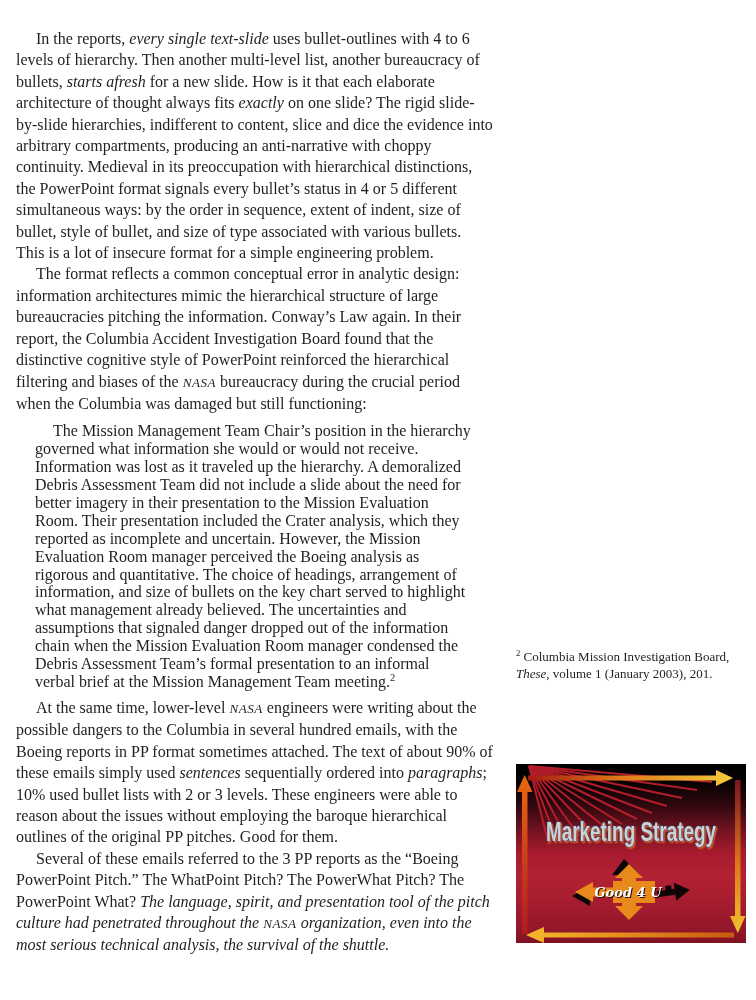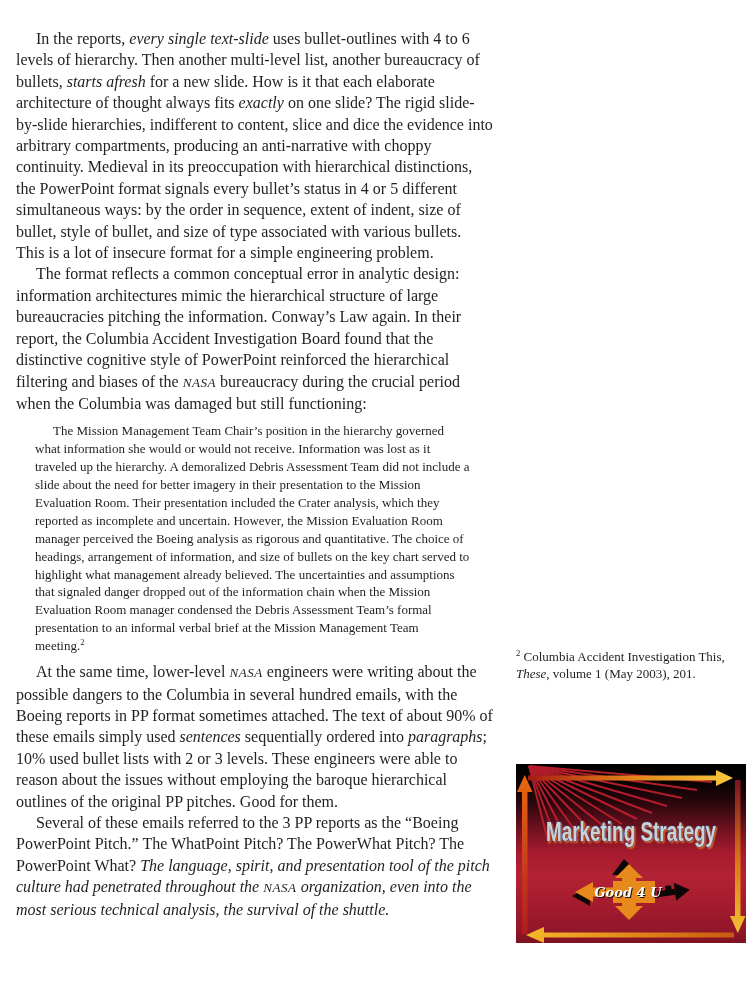--- a/index.html
+++ b/index.html
@@ -8,21 +8,21 @@
     font-family:"Liberation Serif","DejaVu Serif",serif;color:#1f1f1f;
     overflow:hidden;
   }
   .main-col{
     position:absolute;left:16px;top:28px;width:477px;
     font-size:16px;line-height:21.4px;text-align:left;
   }
   .main-col p{margin:0;text-indent:20px;}
   .body-quote{
     margin:8px 12px 6px 19px;width:436px;
-    font-size:13px;line-height:17.9px;text-indent:18px;
+    font-size:16px;line-height:17.9px;text-indent:18px;
   }
   .it{font-style:italic;}
   .sc{font-size:0.82em;letter-spacing:0.04em;font-style:italic;}
   sup{font-size:0.66em;vertical-align:super;line-height:0;}
   .sidenote{
     position:absolute;left:516px;top:649px;width:236px;
     font-size:13px;line-height:16.8px;
   }
   .slide-figure{
     position:absolute;left:516px;top:764px;width:276px;height:179px;margin:0;
@@ -35,21 +35,21 @@
 <main>
 
   <section class="main-col">
     <p><span>In the reports, </span><span class="it">every single text-slide</span><span> uses bullet-outlines with 4 to 6 levels of hierarchy. Then another multi-level list, another bureaucracy of bullets, </span><span class="it">starts afresh</span><span> for a new slide. How is it that each elaborate architecture of thought always fits </span><span class="it">exactly</span><span> on one slide? The rigid slide-by-slide hierarchies, indifferent to content, slice and dice the evidence into arbitrary compartments, producing an anti-narrative with choppy continuity. Medieval in its preoccupation with hierarchical distinctions, the PowerPoint format signals every bullet’s status in 4 or 5 different simultaneous ways: by the order in sequence, extent of indent, size of bullet, style of bullet, and size of type associated with various bullets. This is a lot of insecure format for a simple engineering problem.</span></p>
     <p><span>The format reflects a common conceptual error in analytic design: information architectures mimic the hierarchical structure of large bureaucracies pitching the information. Conway’s Law again. In their report, the Columbia Accident Investigation Board found that the distinctive cognitive style of PowerPoint reinforced the hierarchical filtering and biases of the </span><span class="sc">NASA</span><span> bureaucracy during the crucial period when the Columbia was damaged but still functioning:</span></p>
     <blockquote class="body-quote"><span>The Mission Management Team Chair’s position in the hierarchy governed what information she would or would not receive. Information was lost as it traveled up the hierarchy. A demoralized Debris Assessment Team did not include a slide about the need for better imagery in their presentation to the Mission Evaluation Room. Their presentation included the Crater analysis, which they reported as incomplete and uncertain. However, the Mission Evaluation Room manager perceived the Boeing analysis as rigorous and quantitative. The choice of headings, arrangement of information, and size of bullets on the key chart served to highlight what management already believed. The uncertainties and assumptions that signaled danger dropped out of the information chain when the Mission Evaluation Room manager condensed the Debris Assessment Team’s formal presentation to an informal verbal brief at the Mission Management Team meeting.</span><sup>2</sup></blockquote>
     <p><span>At the same time, lower-level </span><span class="sc">NASA</span><span> engineers were writing about the possible dangers to the Columbia in several hundred emails, with the Boeing reports in PP format sometimes attached. The text of about 90% of these emails simply used </span><span class="it">sentences</span><span> sequentially ordered into </span><span class="it">paragraphs</span><span>; 10% used bullet lists with 2 or 3 levels. These engineers were able to reason about the issues without employing the baroque hierarchical outlines of the original PP pitches. Good for them.</span></p>
     <p><span>Several of these emails referred to the 3 PP reports as the “Boeing PowerPoint Pitch.” The WhatPoint Pitch? The PowerWhat Pitch? The PowerPoint What? </span><span class="it">The language, spirit, and presentation tool of the pitch culture had penetrated throughout the </span><span class="it sc">NASA</span><span class="it"> organization, even into the most serious technical analysis, the survival of the shuttle.</span></p>
   </section>
 
-  <aside class="sidenote"><sup>2</sup><span> Columbia Accident Investigation This, </span><span class="it">These</span><span>, volume 1 (May 2003), 201.</span></aside>
+  <aside class="sidenote"><sup>2</sup><span> Columbia Mission Investigation Board, </span><span class="it">These</span><span>, volume 1 (January 2003), 201.</span></aside>
 
   <figure class="slide-figure">
     <svg width="230" height="179" viewBox="0 0 230 179" xmlns="http://www.w3.org/2000/svg">
       <defs>
         <linearGradient id="bgGrad" x1="0" y1="0" x2="0" y2="1">
           <stop offset="0" stop-color="#000000"></stop>
           <stop offset="0.10" stop-color="#070203"></stop>
           <stop offset="0.22" stop-color="#2a070d"></stop>
           <stop offset="0.36" stop-color="#6e1220"></stop>
           <stop offset="0.50" stop-color="#a81b2e"></stop>

